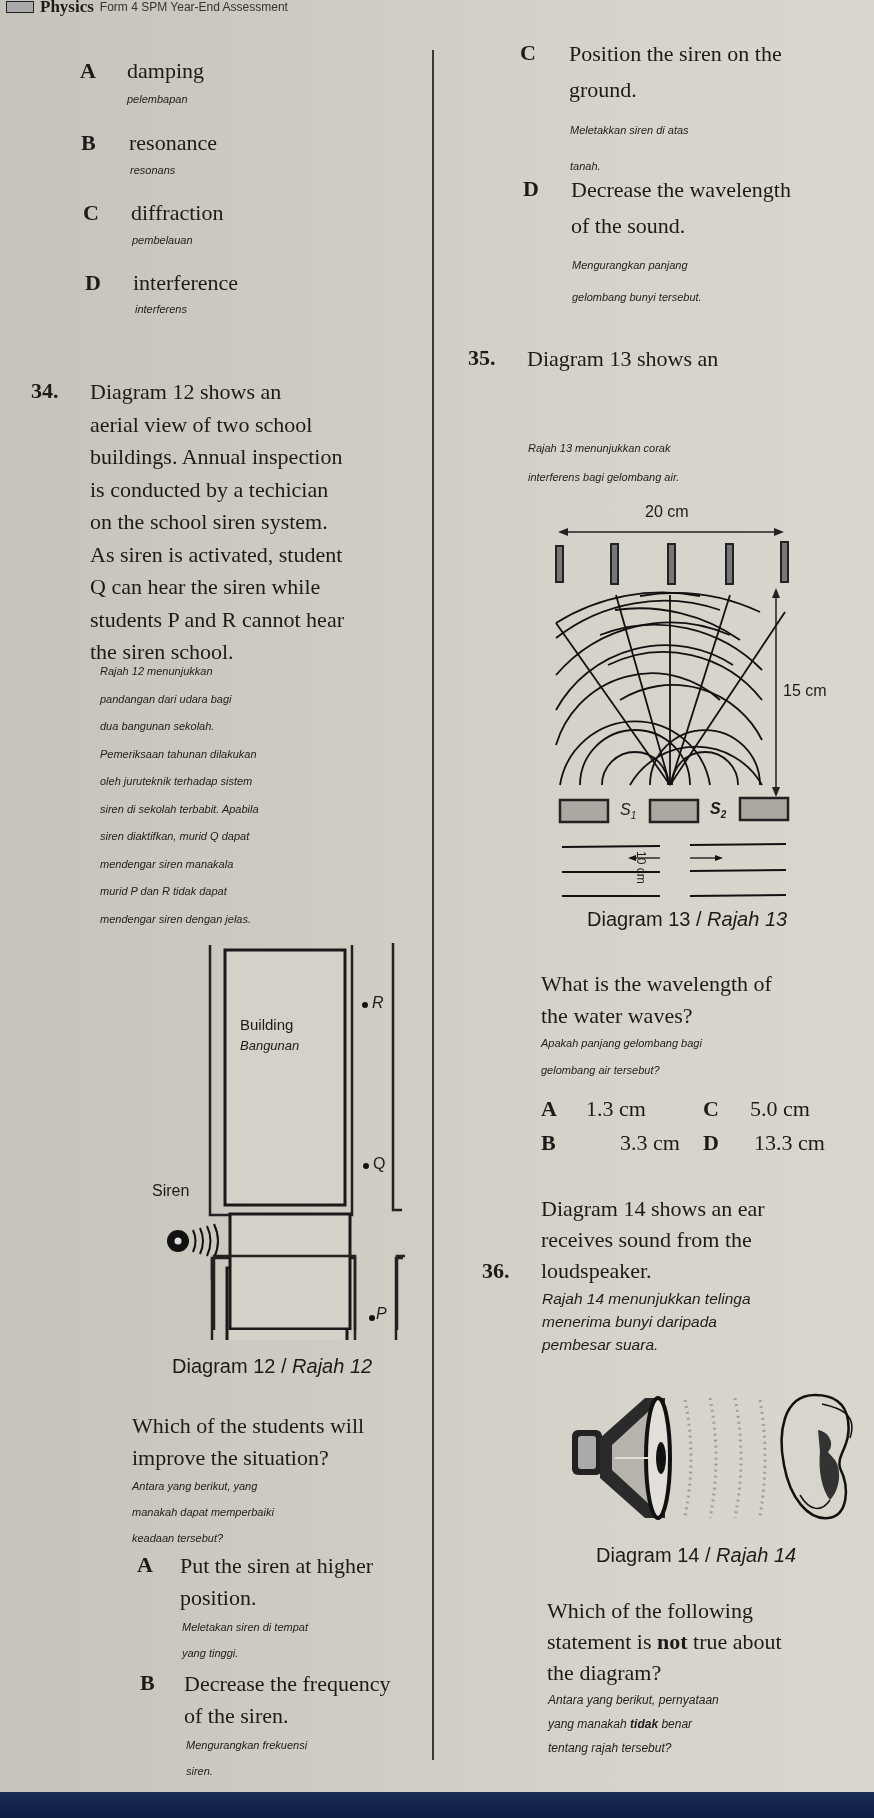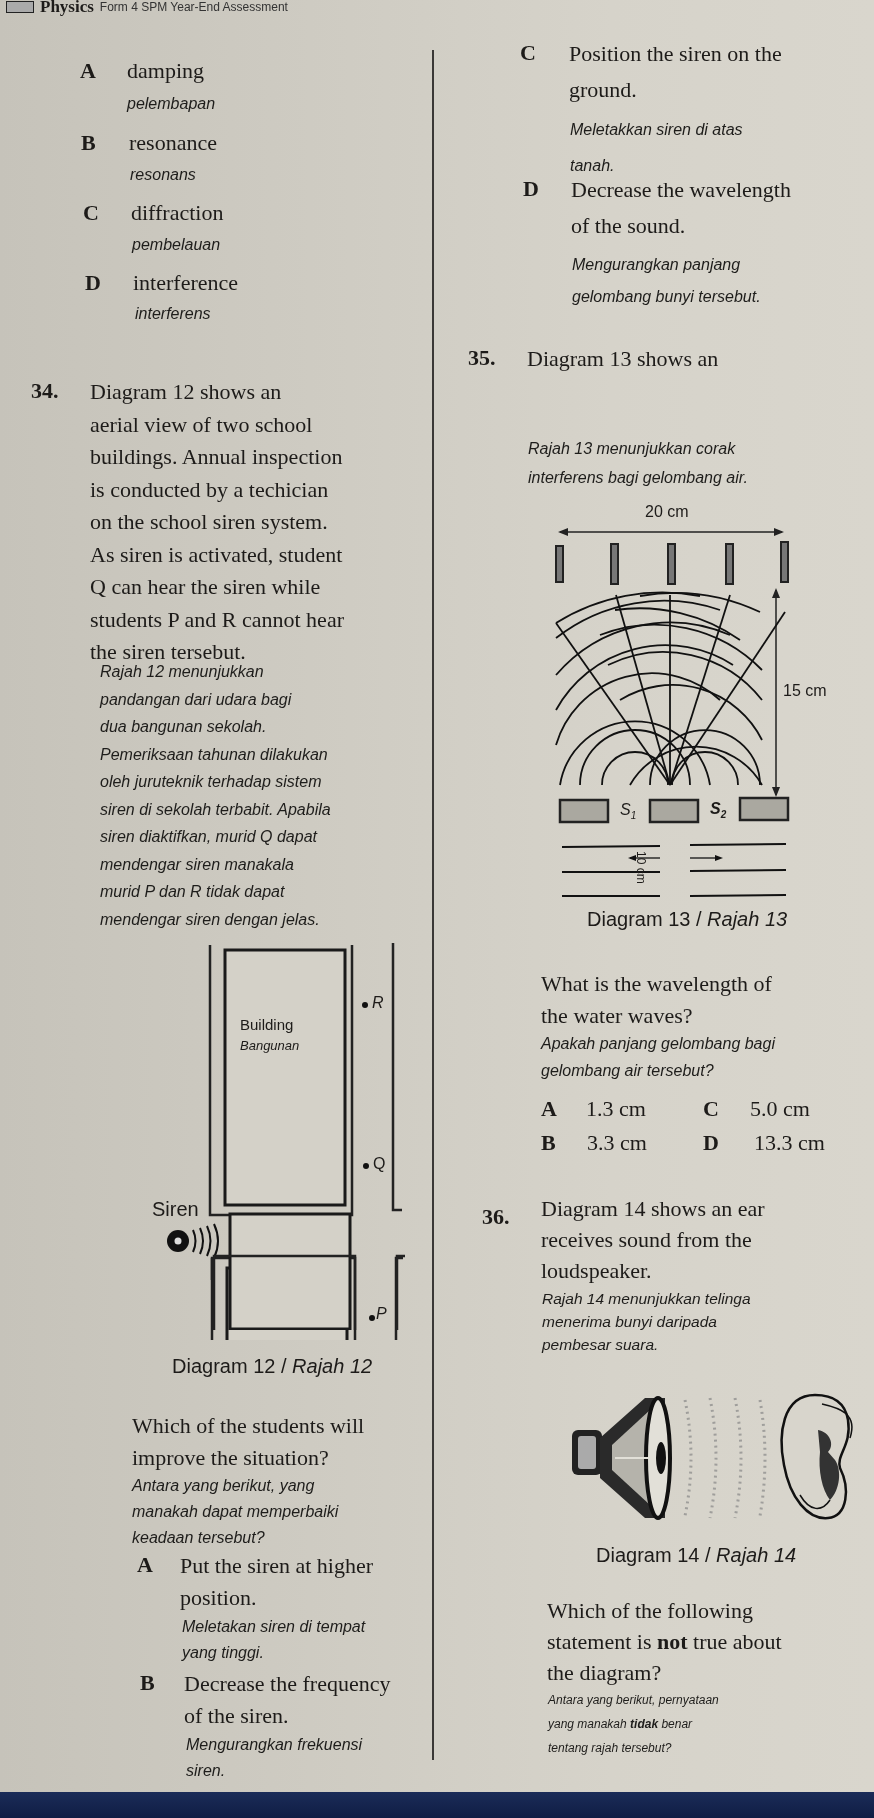--- a/index.html
+++ b/index.html
@@ -24,21 +24,21 @@
   .header .rest { color: #333; }
   .divider-v {
     position: absolute; left: 432px; top: 50px; width: 2px; height: 1710px; background: #3a3836;
   }
   .footer-bar {
     position: absolute; left: 0; top: 1792px; width: 874px; height: 26px;
     background: linear-gradient(180deg, #1b2c58, #0f1d44);
   }
   .abs { position: absolute; }
   .en { font-family: "Liberation Serif", serif; font-size: 22px; line-height: 1.32; }
-  .ms { font-family: "Liberation Sans", sans-serif; font-style: italic; font-size: 16px; line-height: 1.45; color: #1e1d1b; }
+  .ms { font-family: "Liberation Sans", sans-serif; font-style: italic; font-size: 11px; line-height: 1.45; color: #1e1d1b; }
   .opt-letter { font-family: "Liberation Serif", serif; font-weight: bold; font-size: 22px; position: absolute; }
   .qnum { font-family: "Liberation Serif", serif; font-weight: bold; font-size: 22px; position: absolute; }
   .cap { font-family: "Liberation Sans", sans-serif; font-size: 20px; position: absolute; }
   .cap i { font-style: italic; }
   .dlabel { font-family: "Liberation Sans", sans-serif; font-size: 14px; position: absolute; }
   b.not { font-weight: bold; }
 </style>
 </head>
 <body>
 
@@ -73,21 +73,21 @@
   <span class="qnum" style="left:31px; top:378px;">34.</span>
   <div class="abs en" style="left:90px; top:376px; width:340px; line-height:32.5px;">
     <div>Diagram 12 shows an</div>
     <div>aerial view of two school</div>
     <div>buildings. Annual inspection</div>
     <div>is conducted by a techician</div>
     <div>on the school siren system.</div>
     <div>As siren is activated, student</div>
     <div style="">Q can hear the siren while</div>
     <div>students P and R cannot hear</div>
-    <div>the siren tersebut.</div>
+    <div>the siren school.</div>
   </div>
   <div class="abs ms" style="left:100px; top:658px; width:340px; line-height:27.5px;">
     <div>Rajah 12 menunjukkan</div>
     <div>pandangan dari udara bagi</div>
     <div>dua bangunan sekolah.</div>
     <div>Pemeriksaan tahunan dilakukan</div>
     <div>oleh juruteknik terhadap sistem</div>
     <div>siren di sekolah terbabit. Apabila</div>
     <div>siren diaktifkan, murid Q dapat</div>
     <div>mendengar siren manakala</div>
@@ -117,21 +117,21 @@
       <circle cx="38" cy="301" r="3.5" fill="#ddd"></circle>
       <path d="M53,290 q5,11 0,22" fill="none" stroke="#111" stroke-width="2"></path>
       <path d="M60,288 q6,13 0,26" fill="none" stroke="#111" stroke-width="2"></path>
       <path d="M67,286 q7,15 0,30" fill="none" stroke="#111" stroke-width="2"></path>
       <path d="M74,284 q8,17 0,34" fill="none" stroke="#111" stroke-width="2"></path>
     </svg>
     <span class="dlabel" style="left:100px; top:76px; font-size:15px;">Building</span>
     <span class="dlabel" style="left:100px; top:98px; font-style:italic; font-size:13px;">Bangunan</span>
     <span class="dlabel" style="left:232px; top:54px; font-style:italic; font-size:16px;">R</span>
     <span class="dlabel" style="left:233px; top:215px; font-size:16px;">Q</span>
-    <span class="dlabel" style="left:12px; top:258px; font-size:20px;">Siren</span>
+    <span class="dlabel" style="left:12px; top:242px; font-size:16px;">Siren</span>
     
   </div>
 
   <span class="dlabel" style="left:246px; top:1233px; font-size:15px;">Building</span>
   <span class="dlabel" style="left:246px; top:1255px; font-style:italic; font-size:13px;">Bangunan</span>
   <span class="dlabel" style="left:376px; top:1305px; font-style:italic; font-size:16px;">P</span>
   <span class="abs" style="left:369px; top:1315px; width:6px; height:6px; border-radius:50%; background:#111;"></span>
 
   <svg class="abs" style="left:0; top:1180px;" width="432" height="150">
     <rect x="0" y="0" width="432" height="150" fill="transparent"></rect>
@@ -289,32 +289,32 @@
   <div class="abs ms" style="left:541px; top:1030px; line-height:27px;">
     <div>Apakah panjang gelombang bagi</div>
     <div>gelombang air tersebut?</div>
   </div>
   <div>
     <span class="opt-letter" style="left:541px; top:1096px;">A</span>
     <span class="abs en" style="left:586px; top:1094px;">1.3 cm</span>
   </div>
   <div>
     <span class="opt-letter" style="left:541px; top:1130px;">B</span>
-    <span class="abs en" style="left:587px; top:1128px;text-align:right;">3.3 cm</span>
+    <span class="abs en" style="left:620px; top:1128px;text-align:right;">3.3 cm</span>
   </div>
   <div>
     <span class="opt-letter" style="left:703px; top:1096px;">C</span>
     <span class="abs en" style="left:750px; top:1094px;">5.0 cm</span>
   </div>
   <div>
     <span class="opt-letter" style="left:703px; top:1130px;">D</span>
     <span class="abs en" style="left:754px; top:1128px;">13.3 cm</span>
   </div>
 
-  <span class="qnum" style="left:482px; top:1204px;font-family:Liberation Serif, serif;">36.</span>
+  <span class="qnum" style="left:482px; top:1258px;font-family:Liberation Serif, serif;">36.</span>
   <div class="abs en" style="left:541px; top:1193px; line-height:31px;">
     <div>Diagram 14 shows an ear</div>
     <div>receives sound from the</div>
     <div>loudspeaker.</div>
   </div>
   <div class="abs ms" style="left:542px; top:1287px; line-height:23px; font-size:15.5px;">
     <div>Rajah 14 menunjukkan telinga</div>
     <div>menerima bunyi daripada</div>
     <div>pembesar suara.</div>
   </div>

